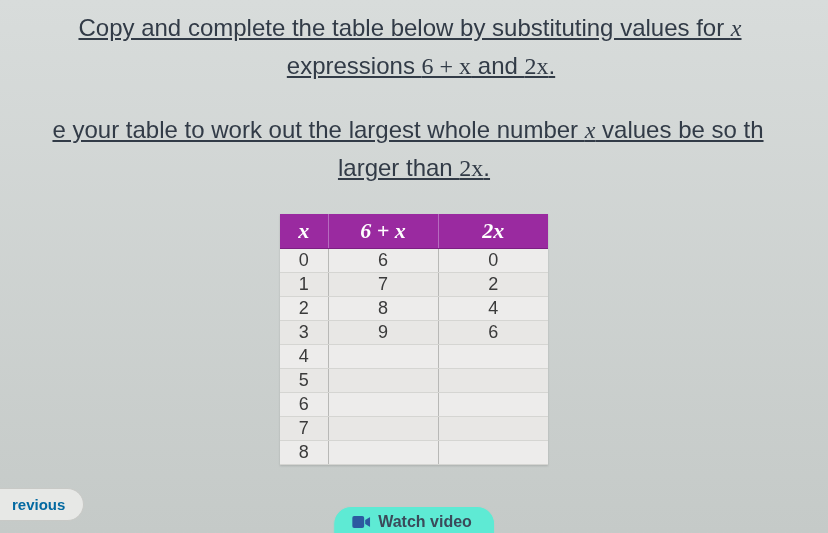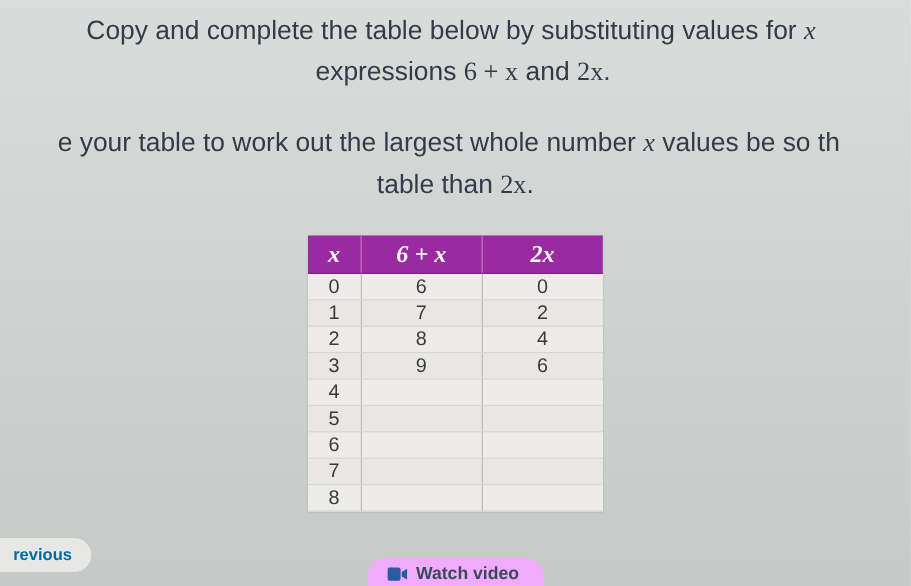--- a/index.html
+++ b/index.html
@@ -10,20 +10,21 @@
       font-family: Arial, Helvetica, sans-serif;
       overflow: hidden;
       position: relative;
       color: #323b47;
     }
     .question-text {
       text-align: center;
       font-size: 24px;
       line-height: 1.5;
       padding: 10px 0 0 0;
+      text-decoration: underline;
     }
     .question-line1 { margin-left: -8px; }
     .question-line2 { margin-top: 2px; padding-left: 14px; }
     .question-line3 { margin-top: 28px; margin-left: -12px; }
     .question-line4 { margin-top: 2px; }
     .math-var {
       font-style: italic;
       font-family: 'Times New Roman', serif;
     }
     .math-expr {
@@ -78,21 +79,21 @@
       font-size: 15px;
       color: #0369a1;
       font-weight: bold;
       cursor: pointer;
     }
     .watch-btn {
       position: absolute;
       left: 50%;
       transform: translateX(-50%);
       bottom: 0;
-      background: #f0abfc;
+      background: #5eead4;
       border: 1px solid #c8c9c6;
       border-bottom: none;
       border-radius: 18px 18px 0 0;
       padding: 6px 22px 2px 18px;
       font-size: 16px;
       color: #3b4a5a;
       font-weight: bold;
       cursor: pointer;
       display: flex;
       align-items: center;
@@ -110,21 +111,21 @@
   <div class="question-line1">
     <span>Copy and complete the table below by substituting values for </span><span class="math-var">x</span>
   </div>
   <div class="question-line2">
     <span>expressions </span><span class="math-expr">6 + x</span><span> and </span><span class="math-expr">2x</span><span>.</span>
   </div>
   <div class="question-line3">
     <span>e your table to work out the largest whole number </span><span class="math-var">x</span><span> values be so th</span>
   </div>
   <div class="question-line4">
-    <span>table than </span><span class="math-expr">2x</span><span>.</span>
+    <span>larger than </span><span class="math-expr">2x</span><span>.</span>
   </div>
 </div>
 
 <div class="table-wrap">
   <table>
     <thead>
       <tr>
         <th class="col-x">x</th>
         <th class="col-expr">6 + x</th>
         <th class="col-expr">2x</th>

